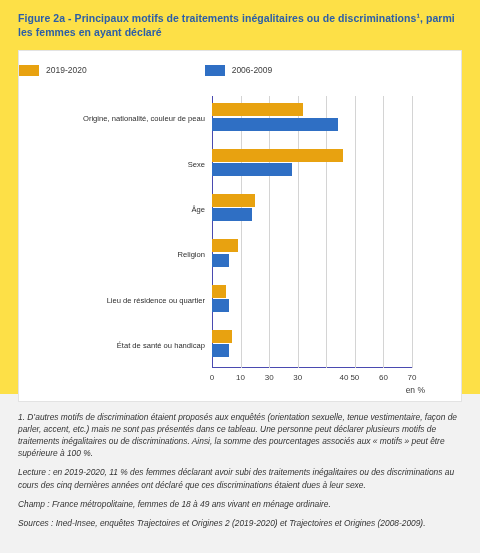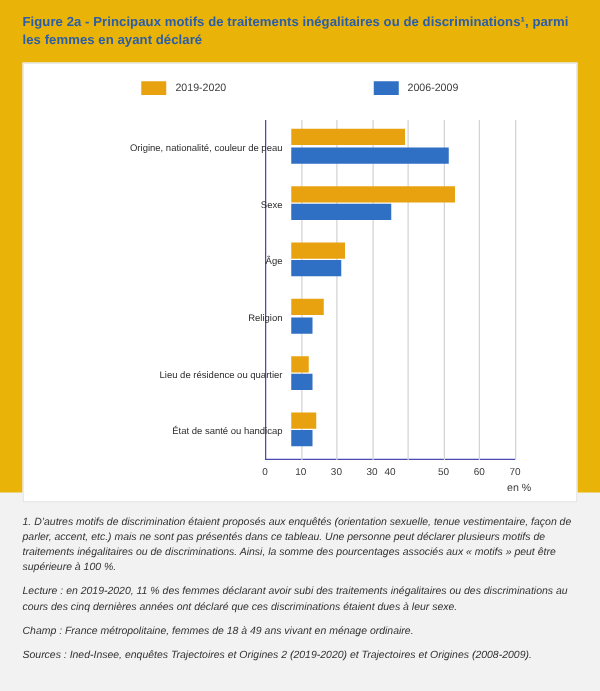--- a/index.html
+++ b/index.html
@@ -12,21 +12,21 @@
     background: #f2f2f2;
     font-family: "Liberation Sans", sans-serif;
     color: #333;
     overflow: hidden;
   }
   .page {
     width: 480px;
     height: 394px;
     box-sizing: border-box;
     padding: 12px 18px 0 18px;
-    background: #eab308;
+    background: #fde047;
     position: relative;
   }
   .fig-title {
     font-size: 10.5px;
     font-weight: bold;
     color: #2b5ea8;
     line-height: 1.32;
     margin: 0 0 10px 0;
     letter-spacing: 0.05px;
   }
@@ -38,21 +38,21 @@
     height: 352px;
     position: relative;
   }
   
   .legend {
     position: absolute;
     top: 14px;
     left: 0;
     width: 100%;
     display: flex;
-    justify-content: center;
+    justify-content: flex-start;
     gap: 118px;
     font-size: 8.5px;
     color: #404040;
   }
   .legend-item {
     display: flex;
     align-items: center;
     gap: 7px;
   }
   .legend-swatch {
@@ -81,21 +81,20 @@
   .gridline {
     position: absolute;
     top: 0;
     bottom: 0;
     width: 1px;
     background: #d4d4d4;
   }
   .rows {
     position: absolute;
     inset: 0;
-    margin-left: 21px;
   }
   .row {
     position: absolute;
     left: 0;
     right: 0;
     height: 45.33px;
   }
   .cat-label {
     position: absolute;
     right: calc(100% + 7px);
@@ -222,21 +221,21 @@
             <div class="bar blue" title="2008-2009: 6 %" style="width: 17.1429px; background: rgb(47, 111, 196);"></div>
           </div>
         </div>
     </div>
 
     <div class="xticks" id="xticks">
         <div class="xtick" style="left: 0px;">0</div>
         <div class="xtick" style="left: 28.5714px;">10</div>
         <div class="xtick" style="left: 57.1429px;">30</div>
         <div class="xtick" style="left: 85.7143px;">30</div>
-        <div class="xtick" style="left: 100px;">40</div>
+        <div class="xtick" style="left: 132px;">40</div>
         <div class="xtick" style="left: 142.857px;">50</div>
         <div class="xtick" style="left: 171.429px;">60</div>
         <div class="xtick" style="left: 200px;">70</div>
       </div>
     <div class="axis-unit">en %</div>
 
   </div>
 
   <div class="notes">
     <p class="note">1. D’autres motifs de discrimination étaient proposés aux enquêtés (orientation sexuelle, tenue vestimentaire, façon de parler, accent, etc.) mais ne sont pas présentés dans ce tableau. Une personne peut déclarer plusieurs motifs de traitements inégalitaires ou de discriminations. Ainsi, la somme des pourcentages associés aux « motifs » peut être supérieure à 100 %.</p>

